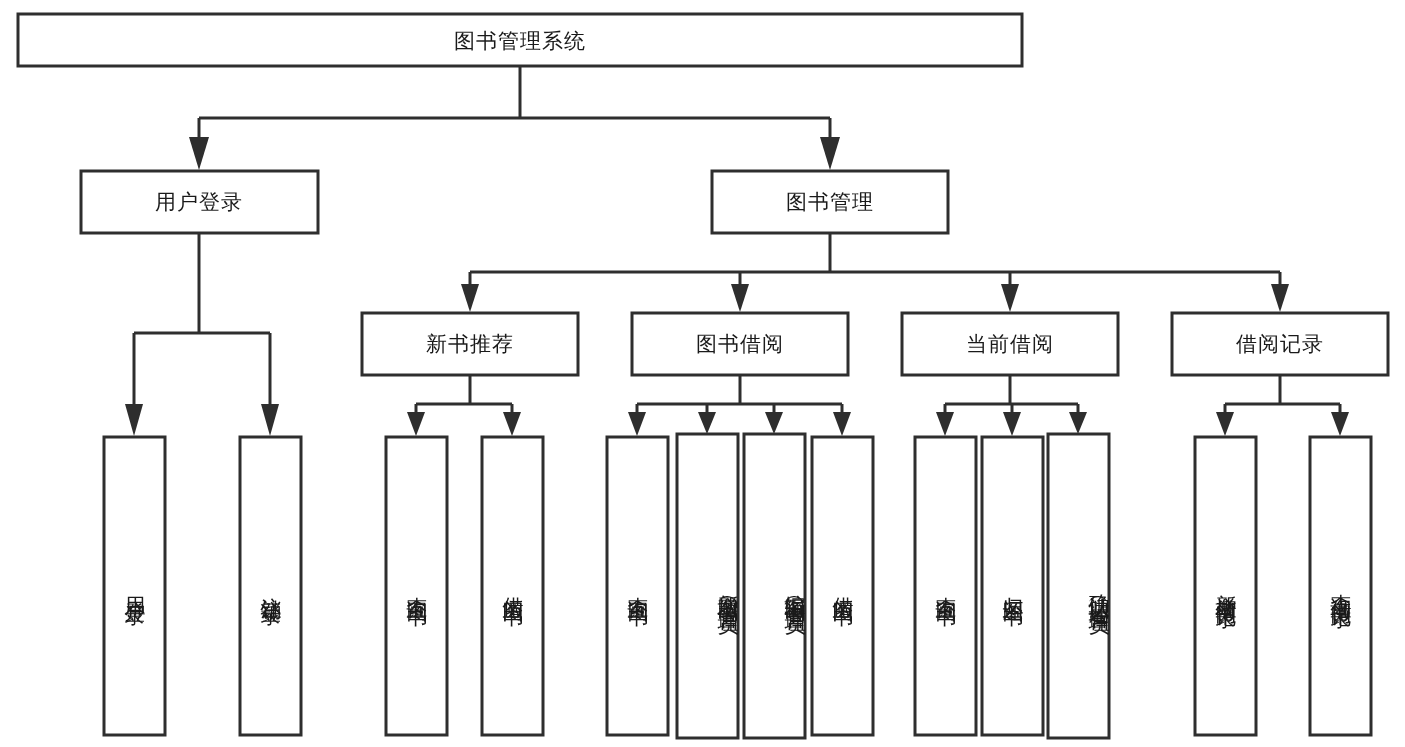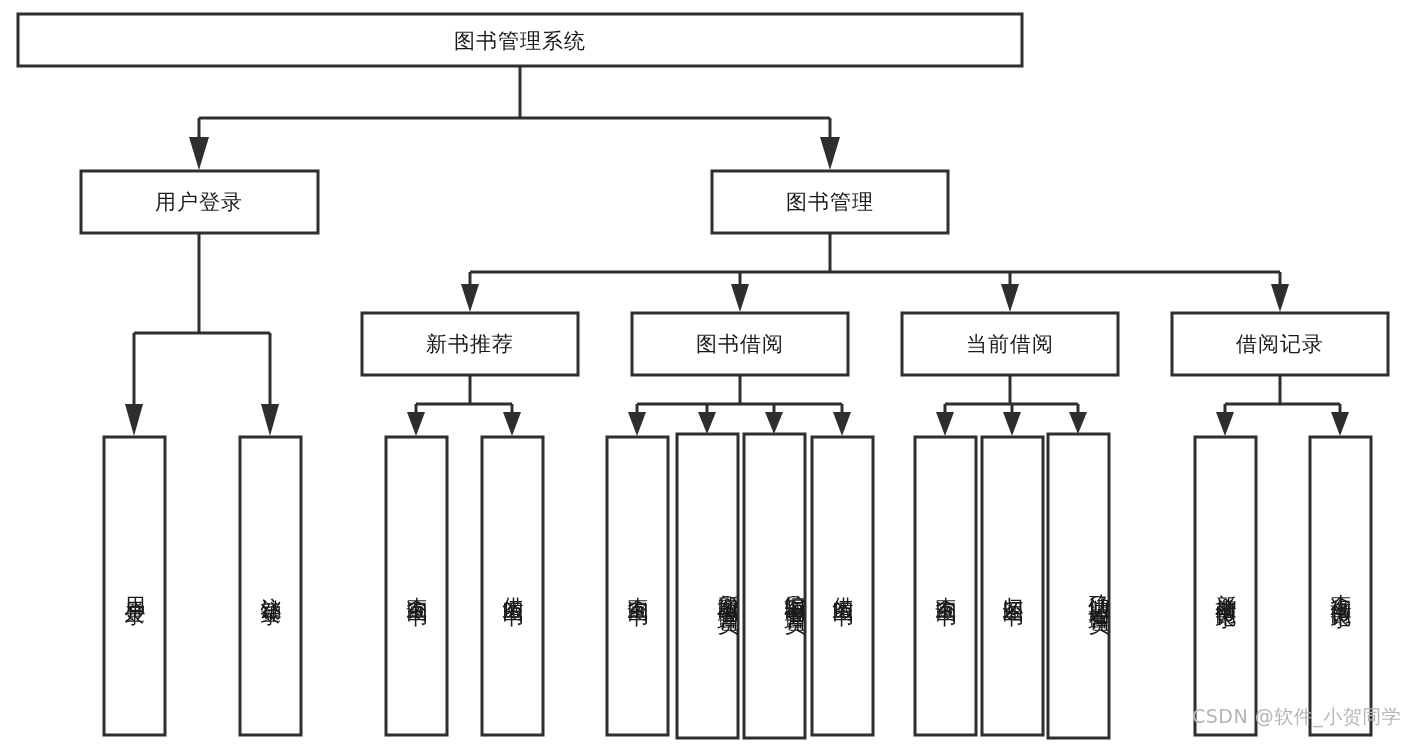--- a/index.html
+++ b/index.html
@@ -212,15 +212,14 @@
   <div class="leaf-label" style="left:607px; top:437px; width:61px; height:298px;">查询图书</div>
   <div class="leaf-label" style="left:677px; top:434px; width:61px; height:304px; align-items:flex-start; padding-top:8px; box-sizing:border-box;">新增图书（管理员）</div>
   <div class="leaf-label" style="left:744px; top:434px; width:61px; height:304px; align-items:flex-start; padding-top:8px; box-sizing:border-box;">编辑图书（管理员）</div>
   <div class="leaf-label" style="left:812px; top:437px; width:61px; height:298px;">借阅图书</div>
   <div class="leaf-label" style="left:915px; top:437px; width:61px; height:298px;">查询图书</div>
   <div class="leaf-label" style="left:982px; top:437px; width:61px; height:298px;">归还图书</div>
   <div class="leaf-label" style="left:1048px; top:434px; width:61px; height:304px; align-items:flex-start; padding-top:8px; box-sizing:border-box;">确认归还（管理员）</div>
   <div class="leaf-label" style="left:1195px; top:437px; width:61px; height:298px;">新增借阅记录</div>
   <div class="leaf-label" style="left:1310px; top:437px; width:61px; height:298px;">查询借阅记录</div>
 
-  <div class="watermark" style="left:1192px; top:704px;">CSDN @软件_小贺同学</div>
 
 </div>
 
 </body></html>

